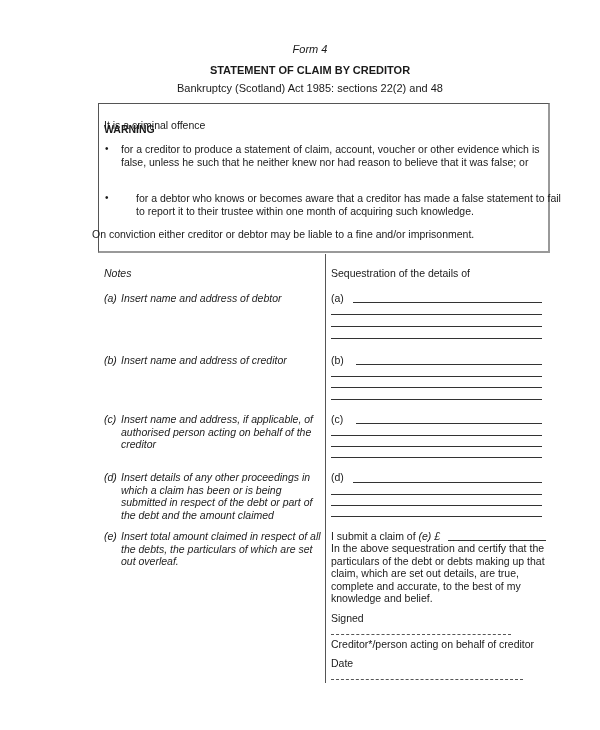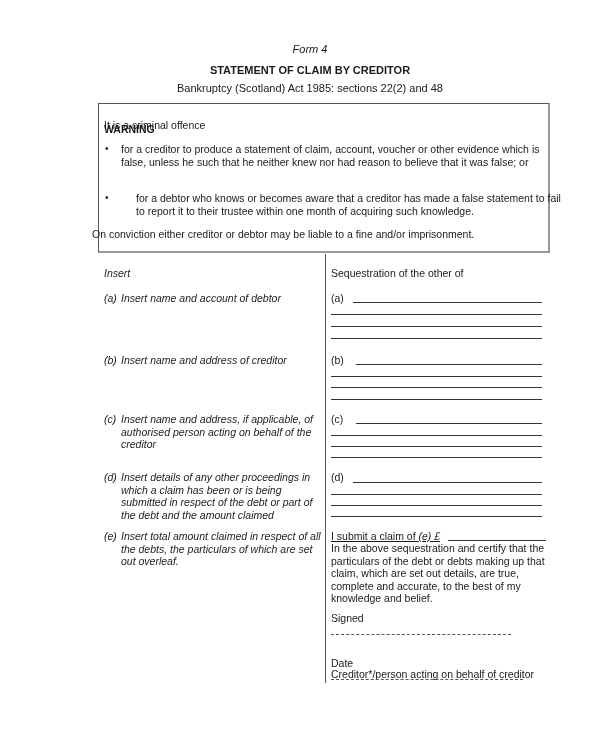--- a/index.html
+++ b/index.html
@@ -43,44 +43,44 @@
   <div class="abs bullet" style="top:143px;">•</div>
   <div class="abs btext" style="top:143px;">for a creditor to produce a statement of claim, account, voucher or other evidence which is false, unless he such that he neither knew nor had reason to believe that it was false; or</div>
 
   <div class="abs bullet" style="top:192px;">•</div>
   <div class="abs btext2" style="top:192px;">for a debtor who knows or becomes aware that a creditor has made a false statement to fail to report it to their trustee within one month of acquiring such knowledge.</div>
 
   <div class="abs conv">On conviction either creditor or debtor may be liable to a fine and/or imprisonment.</div>
 
   <div class="abs divider"></div>
 
-  <div class="abs note" style="top:267px;">Insert</div>
+  <div class="abs note" style="top:267px;">Notes</div>
 
   <div class="abs note" style="top:292px;">
     <span class="lbl">(a)</span>
-    <span class="txt">Insert name and account of debtor</span>
+    <span class="txt">Insert name and address of debtor</span>
   </div>
   <div class="abs note" style="top:354px;">
     <span class="lbl">(b)</span>
     <span class="txt">Insert name and address of creditor</span>
   </div>
   <div class="abs note" style="top:413px;">
     <span class="lbl">(c)</span>
     <span class="txt">Insert name and address, if applicable, of authorised person acting on behalf of the creditor</span>
   </div>
   <div class="abs note" style="top:471px;">
     <span class="lbl">(d)</span>
     <span class="txt">Insert details of any other proceedings in which a claim has been or is being submitted in respect of the debt or part of the debt and the amount claimed</span>
   </div>
   <div class="abs note" style="top:530px;">
     <span class="lbl">(e)</span>
     <span class="txt">Insert total amount claimed in respect of all the debts, the particulars of which are set out overleaf.</span>
   </div>
 
-  <div class="abs rlabel" style="top:267px;">Sequestration of the other of</div>
+  <div class="abs rlabel" style="top:267px;">Sequestration of the details of</div>
 
   <div class="abs rlabel" style="top:292px;">(a)</div>
   <div class="line" style="left:353px; top:302px; width:189px;"></div>
   <div class="line" style="left:331px; top:314px; width:211px;"></div>
   <div class="line" style="left:331px; top:326px; width:211px;"></div>
   <div class="line" style="left:331px; top:338px; width:211px;"></div>
 
   <div class="abs rlabel" style="top:354px;">(b)</div>
   <div class="line" style="left:356px; top:364px; width:186px;"></div>
   <div class="line" style="left:331px; top:376px; width:211px;"></div>
@@ -92,26 +92,26 @@
   <div class="line" style="left:331px; top:435px; width:211px;"></div>
   <div class="line" style="left:331px; top:446px; width:211px;"></div>
   <div class="line" style="left:331px; top:457px; width:211px;"></div>
 
   <div class="abs rlabel" style="top:471px;">(d)</div>
   <div class="line" style="left:353px; top:482px; width:189px;"></div>
   <div class="line" style="left:331px; top:494px; width:211px;"></div>
   <div class="line" style="left:331px; top:505px; width:211px;"></div>
   <div class="line" style="left:331px; top:516px; width:211px;"></div>
 
-  <div class="abs claim" style="top:530px;text-decoration:underline;">
+  <div class="abs claim" style="top:530px;">
     <span>I submit a claim of </span><i>(e) £</i>
   </div>
   <div class="line" style="left:448px; top:540px; width:98px;"></div>
   <div class="abs claim" style="top:542px;">In the above sequestration and certify that the particulars of the debt or debts making up that claim, which are set out details, are true, complete and accurate, to the best of my knowledge and belief.</div>
 
   <div class="abs rlabel" style="top:612px;">Signed</div>
   <div class="dotline" style="left:331px; top:634px; width:180px;"></div>
-  <div class="abs rlabel" style="top:668px;">Creditor*/person acting on behalf of creditor</div>
+  <div class="abs rlabel" style="top:638px;">Creditor*/person acting on behalf of creditor</div>
 
   <div class="abs rlabel" style="top:657px;text-align:right;">Date</div>
   <div class="dotline" style="left:331px; top:679px; width:192px;"></div>
 
 </div>
 
 </body></html>

